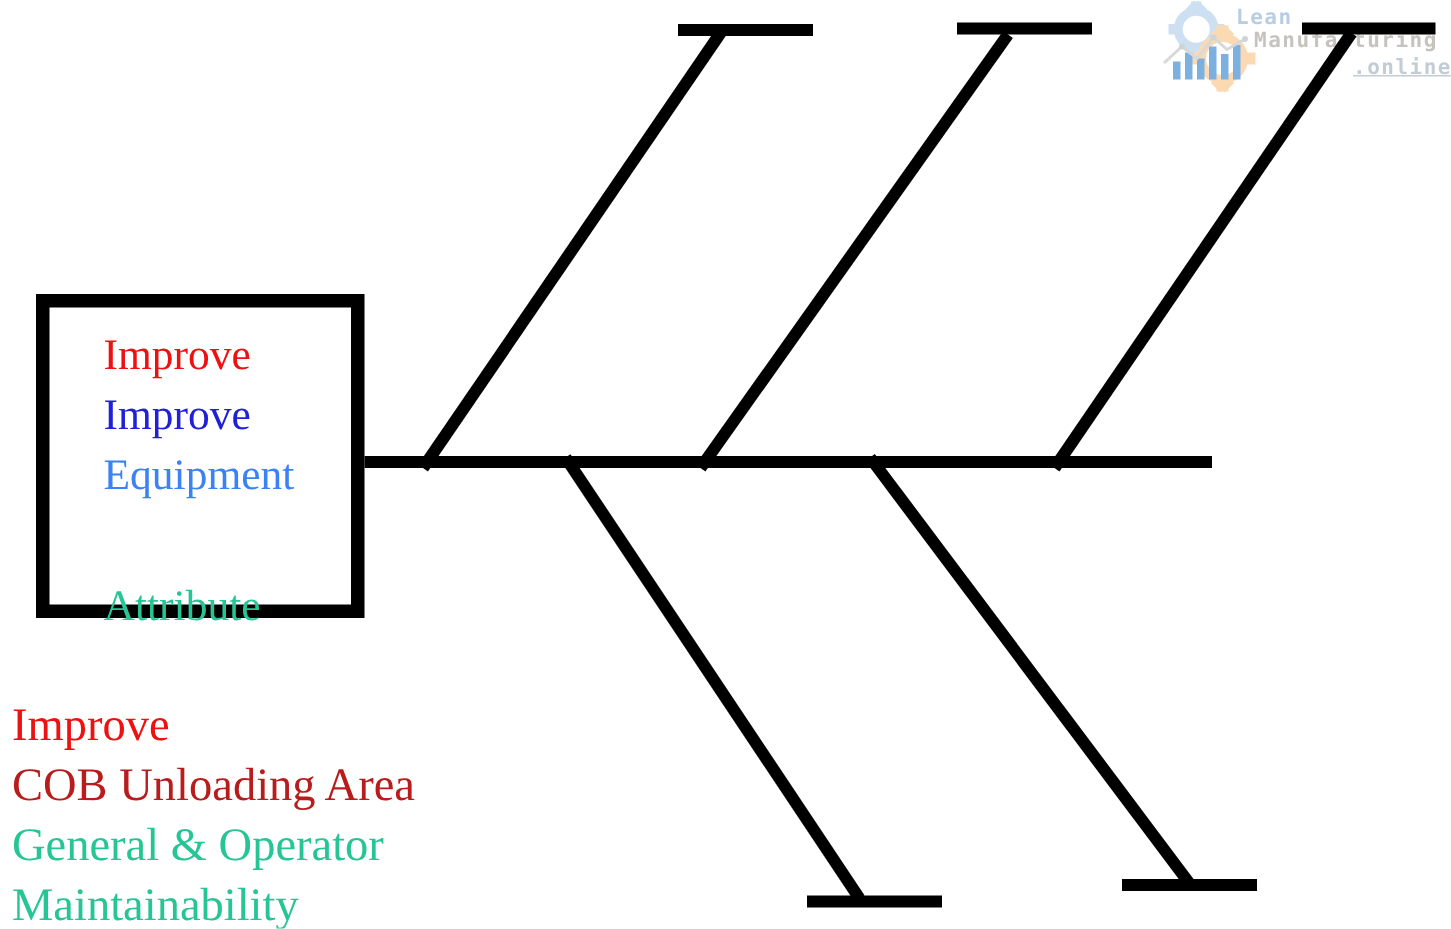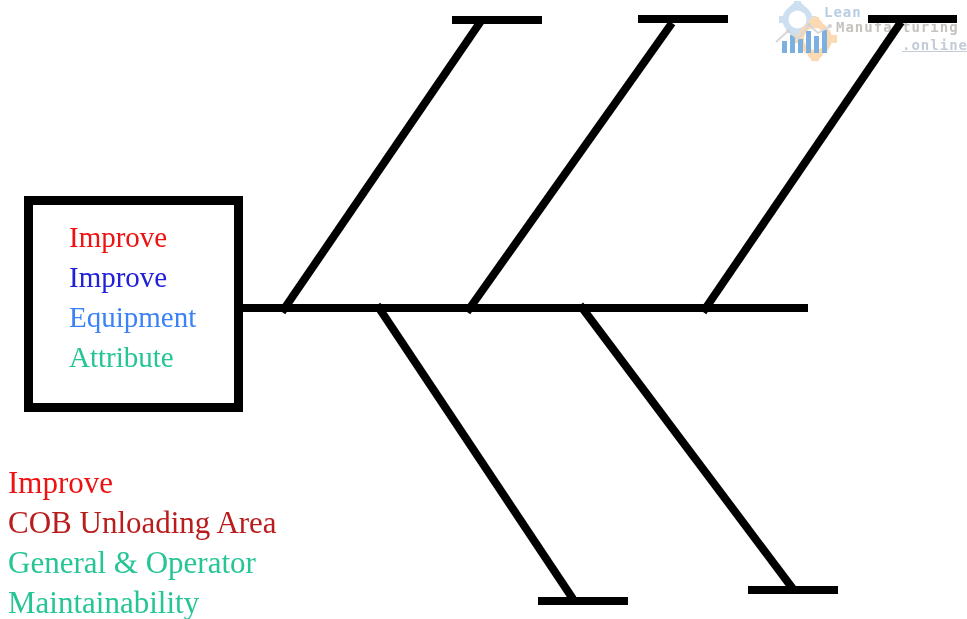--- a/index.html
+++ b/index.html
@@ -160,21 +160,21 @@
 
   <line x1="580" y1="305" x2="793" y2="589" stroke-width="8"></line>
   <line x1="748" y1="590" x2="838" y2="590" stroke-width="8"></line>
 </svg>
 
 <div class="head-box">
   <div class="box-text">
     <div class="line" style="color: rgb(238, 17, 17);">Improve</div>
     <div class="line" style="color: rgb(32, 32, 214);">Improve</div>
     <div class="line" style="color: #3b82f6;">Equipment</div>
-    <div class="line" style="color: rgb(38, 197, 150);">Attribute</div>
+    <div class="line" style="color: rgb(38, 197, 150); margin-top: 47px;">Attribute</div>
   </div>
 </div>
 
 <div class="caption">
   <div class="line" style="color: rgb(238, 17, 17);">Improve</div>
   <div class="line" style="color: #b91c1c;">COB Unloading Area</div>
   <div class="line" style="color: rgb(38, 197, 150);">General &amp; Operator</div>
   <div class="line" style="color: rgb(38, 197, 150);">Maintainability</div>
 </div>
 

